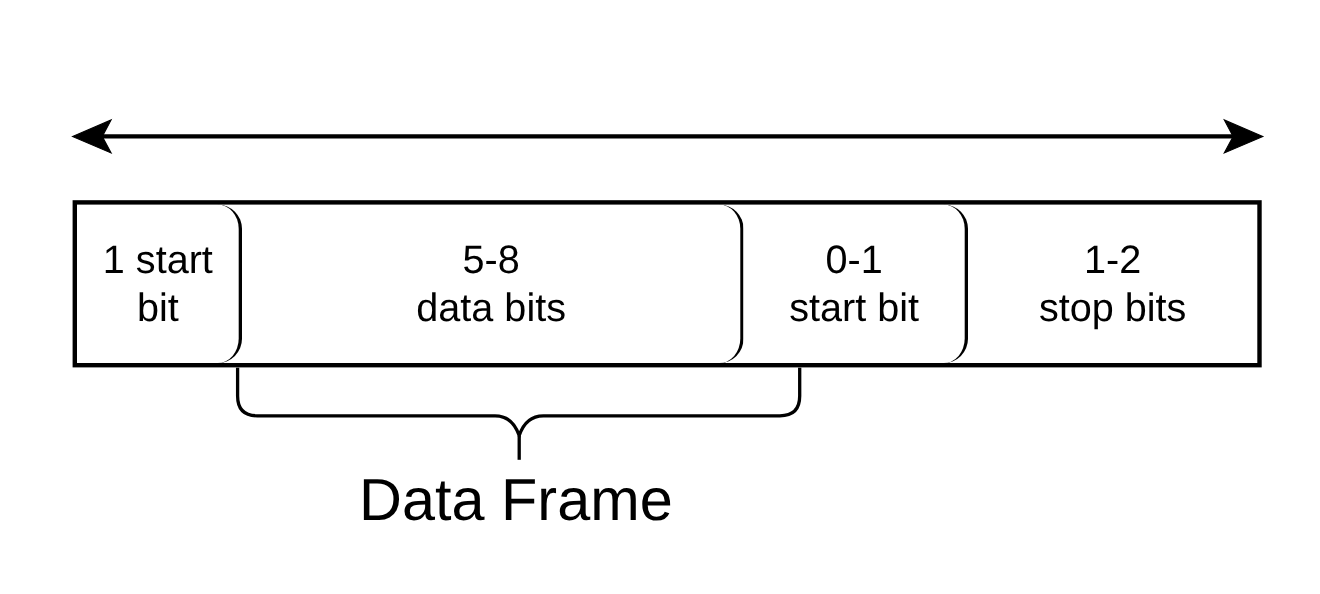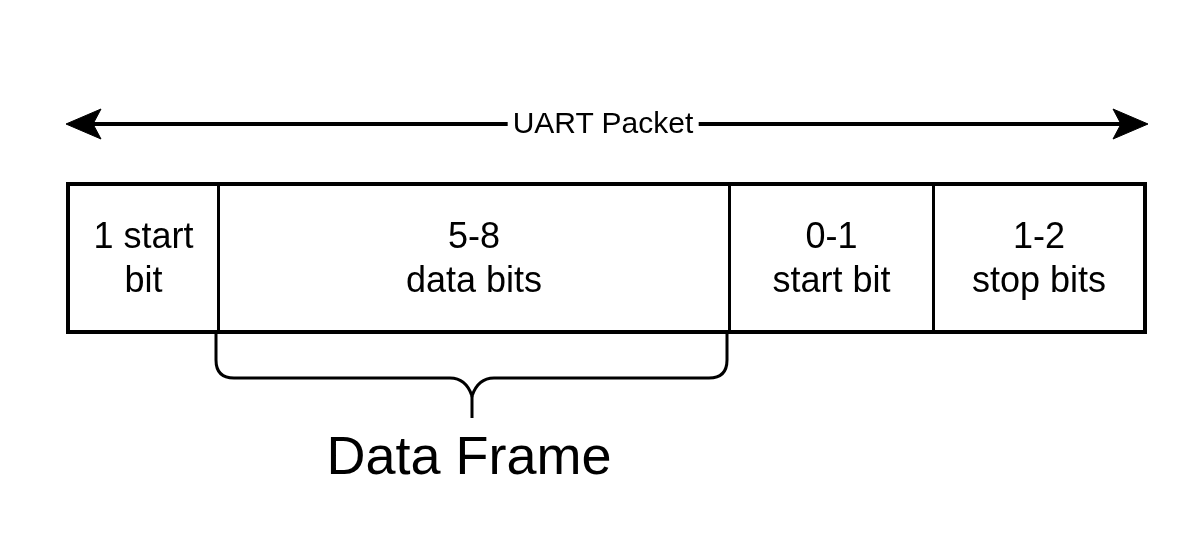--- a/index.html
+++ b/index.html
@@ -47,26 +47,27 @@
   }
   .packet-cell {
     display: flex;
     flex-direction: column;
     justify-content: center;
     align-items: center;
     text-align: left;
     font-size: 36px;
     line-height: 44px;
     box-sizing: border-box;
+    border-radius: 22px;
   }
   .packet-cell.divided {
     border-right: 3px solid #000000;
   }
   .cell-start  { width: 150px; }
-  .cell-data   { width: 511px; }
+  .cell-data   { width: 456px; }
   .cell-parity { width: 204px; }
   .cell-stop   { flex: 1; }
   .data-frame-label {
     position: absolute;
     left: 469px;
     top: 433px;
     transform: translateX(-50%);
     font-size: 54px;
     line-height: 44px;
     white-space: nowrap;
@@ -80,21 +81,20 @@
   <svg class="strokes-svg" viewBox="0 0 1200 540" xmlns="http://www.w3.org/2000/svg">
 
     <line x1="90" y1="124" x2="1124" y2="124" stroke="#000000" stroke-width="4"></line>
     <path d="M66,124 L101,109 L93,124 L101,139 Z" fill="#000000" stroke="#000000" stroke-width="1"></path>
     <path d="M1148,124 L1113,109 L1121,124 L1113,139 Z" fill="#000000" stroke="#000000" stroke-width="1"></path>
 
     <path d="M216,334 L216,360 Q216,378 234,378 L450,378 Q466,378 472,396 Q478,378 494,378 L709,378 Q727,378 727,360 L727,334" fill="none" stroke="#000000" stroke-width="3"></path>
     <line x1="472" y1="396" x2="472" y2="418" stroke="#000000" stroke-width="3"></line>
   </svg>
 
-  <span class="arrow-label">UART Packet</span>
 
   <div class="packet-box">
     <div class="packet-cell divided cell-start">
       <span>1 start</span>
       <span>bit</span>
     </div>
     <div class="packet-cell divided cell-data">
       <span>5-8</span>
       <span>data bits</span>
     </div>

